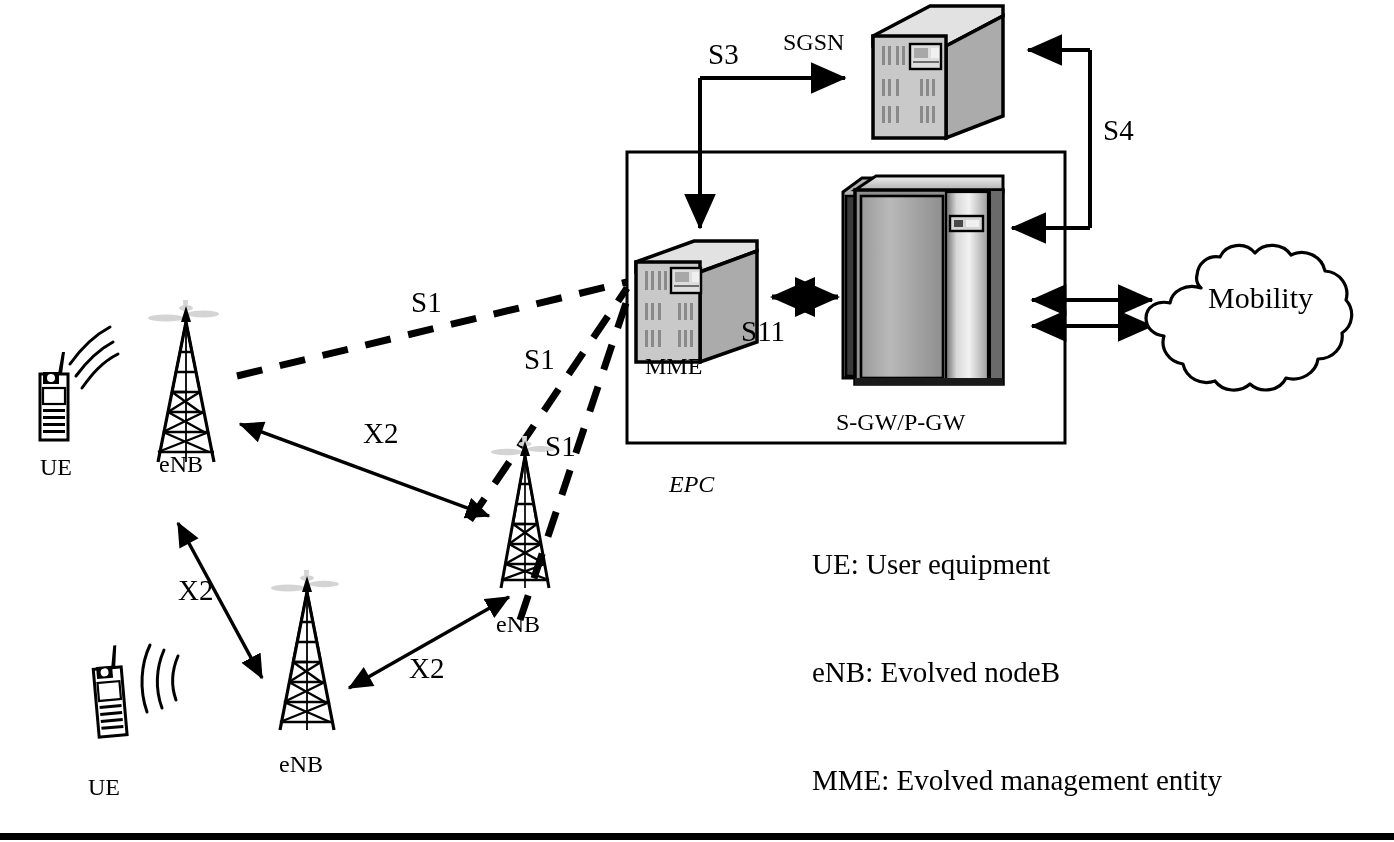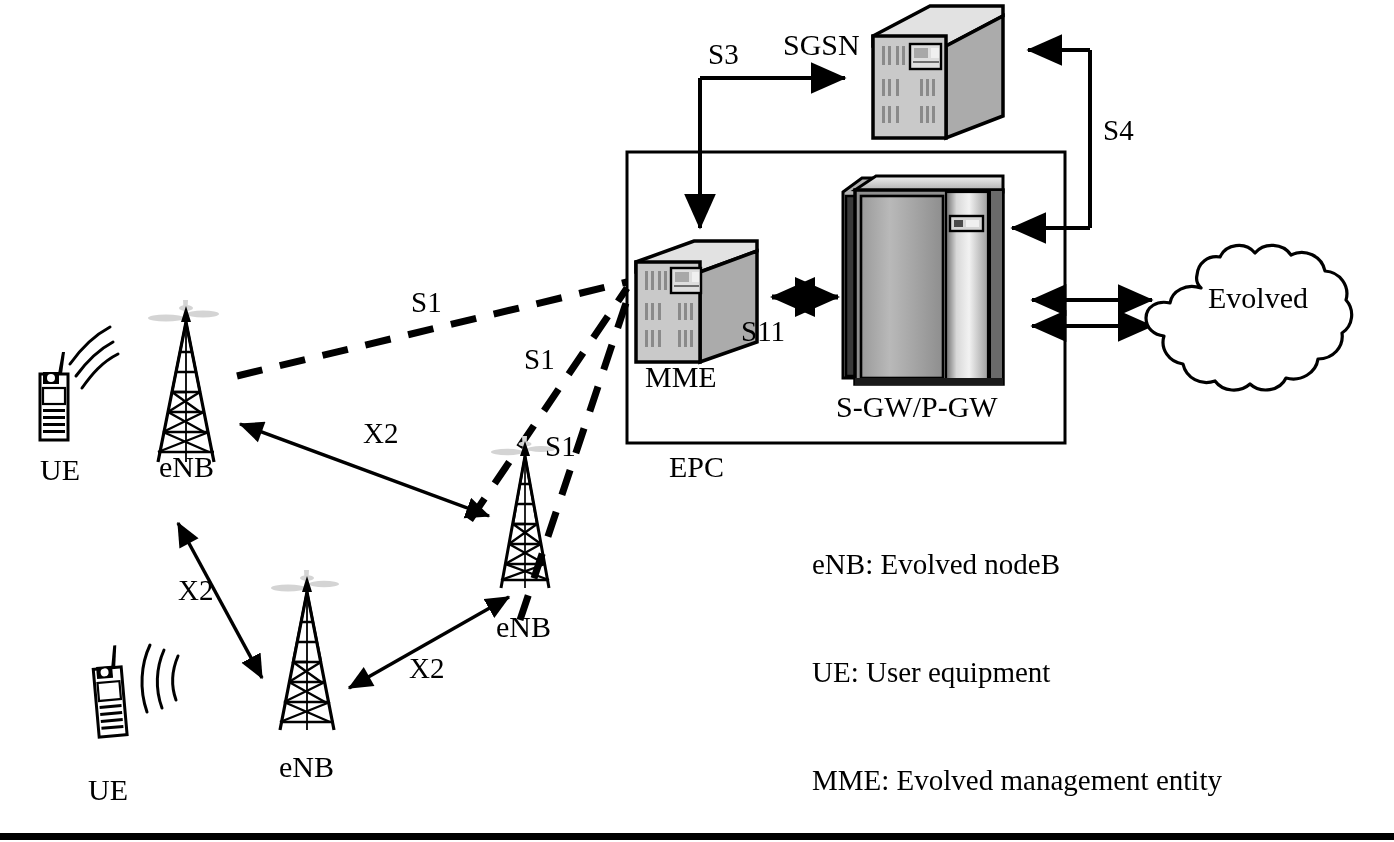--- a/index.html
+++ b/index.html
@@ -22,21 +22,21 @@
     width: 1394px;
     height: 842px;
   }
   .lbl {
     position: absolute;
     font-family: "Liberation Serif", "DejaVu Serif", serif;
     color: #000000;
     white-space: pre;
     line-height: 1.0;
   }
-  .lbl-node { font-size: 30px; }
+  .lbl-node { font-size: 24px; }
   .lbl-link { font-size: 29px; }
   .lbl-cloud { font-size: 30px; }
   .legend {
     position: absolute;
     left: 812px;
     top: 474px;
     font-family: "Liberation Serif", "DejaVu Serif", serif;
     font-size: 29px;
     color: #000000;
     line-height: 36px;
@@ -316,38 +316,38 @@
   </svg>
 
   <div class="lbl lbl-link" style="left:708px; top:40px;">S3</div>
   <div class="lbl lbl-node" style="left:783px; top:30px;">SGSN</div>
   <div class="lbl lbl-link" style="left:1103px; top:116px;">S4</div>
 
   <div class="lbl lbl-link" style="left:411px; top:288px;">S1</div>
   <div class="lbl lbl-link" style="left:524px; top:345px;">S1</div>
   <div class="lbl lbl-link" style="left:545px; top:432px;">S1</div>
 
-  <div class="lbl lbl-node" style="left:645px; top:362px;">MME</div>
+  <div class="lbl lbl-node" style="left:645px; top:354px;">MME</div>
   <div class="lbl lbl-link" style="left:741px; top:317px;">S11</div>
-  <div class="lbl lbl-node" style="left:836px; top:392px;">S-GW/P-GW</div>
-  <div class="lbl lbl-node" style="left:669px; top:452px;">EPC</div>
-  <div class="lbl lbl-cloud" style="left:1208px; top:283px;">Evolved</div>
+  <div class="lbl lbl-node" style="left:836px; top:410px;">S-GW/P-GW</div>
+  <div class="lbl lbl-node" style="left:669px; top:472px;font-style:italic;">EPC</div>
+  <div class="lbl lbl-cloud" style="left:1208px; top:283px;">Mobility</div>
 
   <div class="lbl lbl-node" style="left:40px; top:455px;">UE</div>
   <div class="lbl lbl-node" style="left:159px; top:452px;">eNB</div>
   <div class="lbl lbl-link" style="left:363px; top:419px;">X2</div>
   <div class="lbl lbl-link" style="left:178px; top:576px;">X2</div>
   <div class="lbl lbl-link" style="left:409px; top:654px;">X2</div>
   <div class="lbl lbl-node" style="left:496px; top:612px;">eNB</div>
   <div class="lbl lbl-node" style="left:279px; top:752px;">eNB</div>
   <div class="lbl lbl-node" style="left:88px; top:775px;">UE</div>
 
   <div class="legend">
+    <div>UE: User equipment</div>
     <div>eNB: Evolved nodeB</div>
-    <div>UE: User equipment</div>
     <div>MME: Evolved management entity</div>
     
     
     
     
     
   </div>
 
 </div>
 

